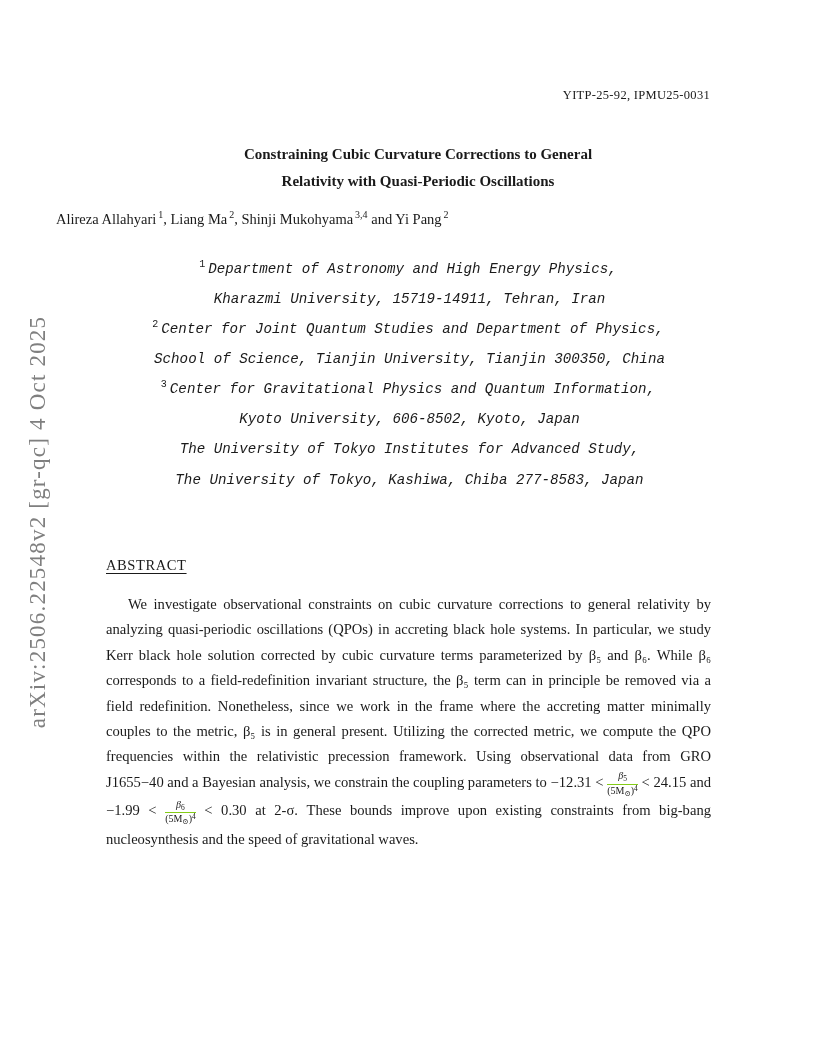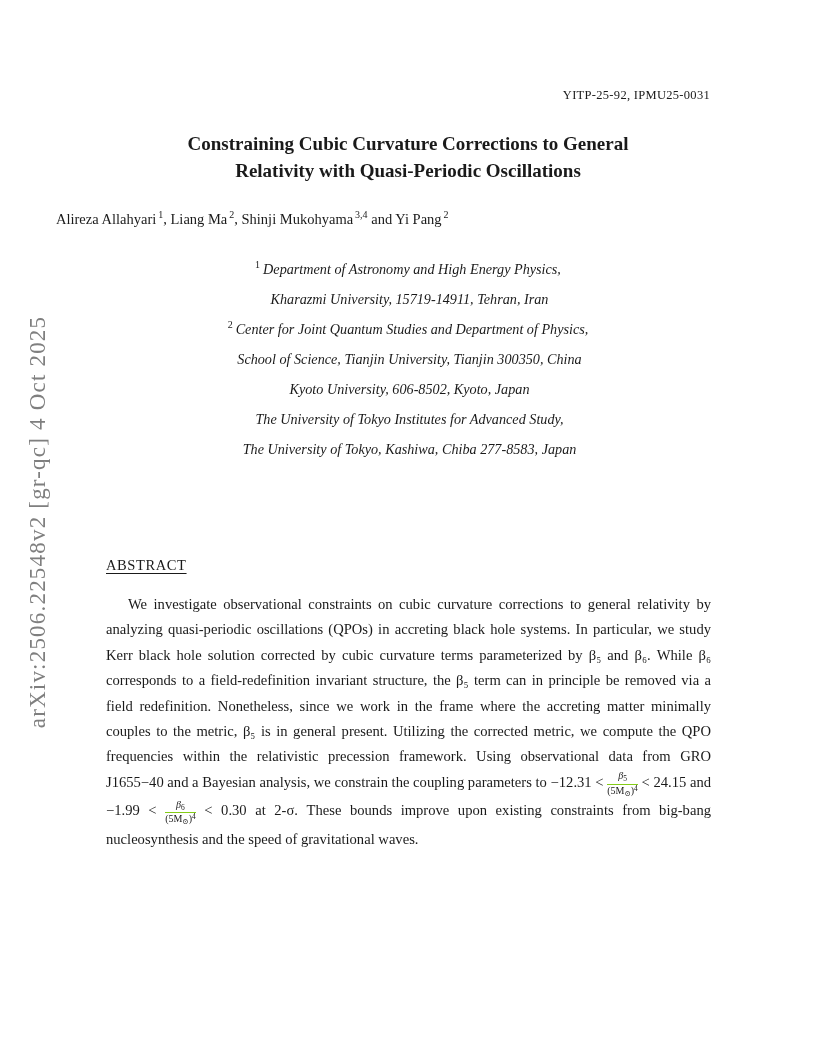--- a/index.html
+++ b/index.html
@@ -10,32 +10,32 @@
     font-family:"Liberation Serif","DejaVu Serif",serif;
     position:relative;
     overflow:hidden;
   }
   .report {
     position:absolute; top:88px; right:106px;
     font-size:12.5px; letter-spacing:0.3px;margin-left:16px;
   }
   .title {
     position:absolute; top:131px; left:106px; width:604px;
-    margin:0; text-align:center;
-    font-size:19px; font-weight:bold; line-height:26.5px;
+    margin:10px; text-align:center;
+    font-size:15px; font-weight:bold; line-height:26.5px;
     white-space:pre-line;
   }
   .authors {
     position:absolute; top:209px; left:56px; width:704px;
     text-align:left; font-size:14.5px;
   }
   .authors sup { font-size:10px; margin-left:2px; }
   .affiliations {
     position:absolute; top:252px; left:56px; width:704px;
-    text-align:center; font-style:italic; font-size:14.2px;
+    text-align:center; font-style:italic; font-size:14.2px;font-family:Liberation Mono, monospace;
   }
   .aff-line { line-height:25.35px; }
   .aff-line sup { font-style:normal; font-size:10px; margin-right:3px; }
   .abs-heading {
     position:absolute; top:557px; left:106px; width:604px;
     font-size:14.5px; letter-spacing:0.6px;
     text-decoration:underline; text-underline-offset:3px;
   }
   .abstract {
     position:absolute; top:592px; left:106px; width:605px;
@@ -71,20 +71,21 @@
 
   <div class="authors">
     <span><span>Alireza Allahyari</span><sup>1</sup><span>, </span></span><span><span>Liang Ma</span><sup>2</sup><span>, </span></span><span><span>Shinji Mukohyama</span><sup>3,4</sup><span> and </span></span><span><span>Yi Pang</span><sup>2</sup></span>
   </div>
 
   <div class="affiliations">
     <div class="aff-line"><sup>1</sup><span>Department of Astronomy and High Energy Physics,</span></div>
     <div class="aff-line"><sup></sup><span>Kharazmi University, 15719-14911, Tehran, Iran</span></div>
     <div class="aff-line"><sup>2</sup><span>Center for Joint Quantum Studies and Department of Physics,</span></div>
     <div class="aff-line"><sup></sup><span>School of Science, Tianjin University, Tianjin 300350, China</span></div>
+    <div class="aff-line"><sup>3</sup><span>Center for Gravitational Physics and Quantum Information,</span></div>
     <div class="aff-line"><sup></sup><span>Kyoto University, 606-8502, Kyoto, Japan</span></div>
     <div class="aff-line"><sup></sup><span>The University of Tokyo Institutes for Advanced Study,</span></div>
     <div class="aff-line"><sup></sup><span>The University of Tokyo, Kashiwa, Chiba 277-8583, Japan</span></div>
   </div>
 
   <div class="abs-heading">ABSTRACT</div>
 
   <p class="abstract"><span>We investigate observational constraints on cubic curvature corrections to general relativity by analyzing quasi-periodic oscillations (QPOs) in accreting black hole systems. In particular, we study Kerr black hole solution corrected by cubic curvature terms parameterized by β₅ and β₆. While β₆ corresponds to a field-redefinition invariant structure, the β₅ term can in principle be removed via a field redefinition. Nonetheless, since we work in the frame where the accreting matter minimally couples to the metric, β₅ is in general present. Utilizing the corrected metric, we compute the QPO frequencies within the relativistic precession framework. Using observational data from GRO J1655−40 and a Bayesian analysis, we constrain the coupling parameters to −12.31 &lt; </span><span class="frac"><span class="num"><span class="beta">β</span><sub>5</sub></span><span class="den"><span>(5M</span><sub>⊙</sub><span>)</span><sup>4</sup></span></span><span> &lt; 24.15 and −1.99 &lt; </span><span class="frac"><span class="num"><span class="beta">β</span><sub>6</sub></span><span class="den"><span>(5M</span><sub>⊙</sub><span>)</span><sup>4</sup></span></span><span> &lt; 0.30 at 2-σ. These bounds improve upon existing constraints from big-bang nucleosynthesis and the speed of gravitational waves.</span></p>
 
   <div class="watermark">arXiv:2506.22548v2 [gr-qc] 4 Oct 2025</div>

